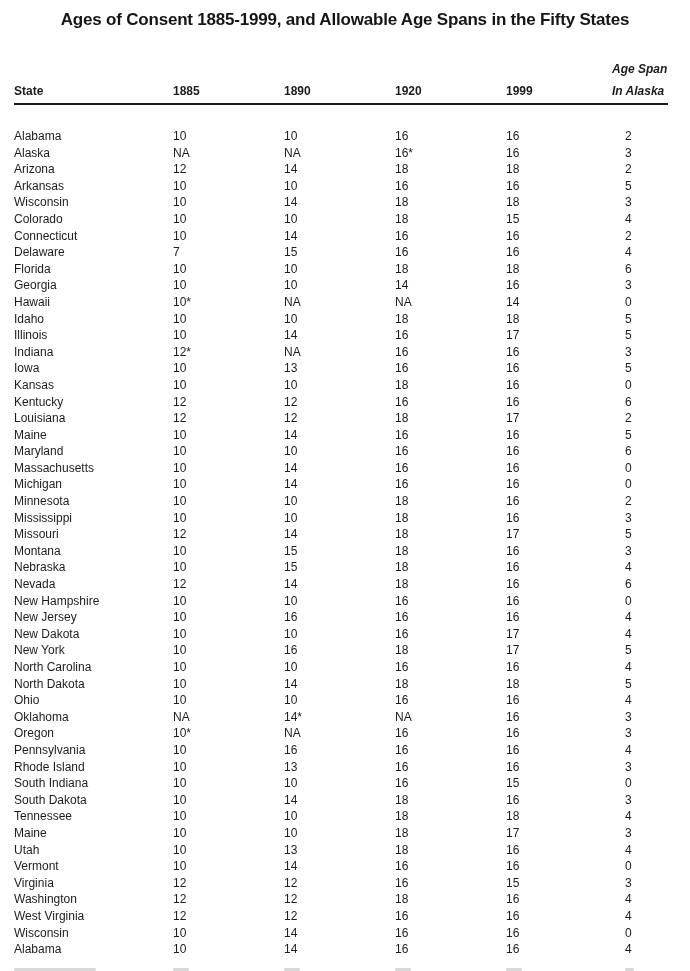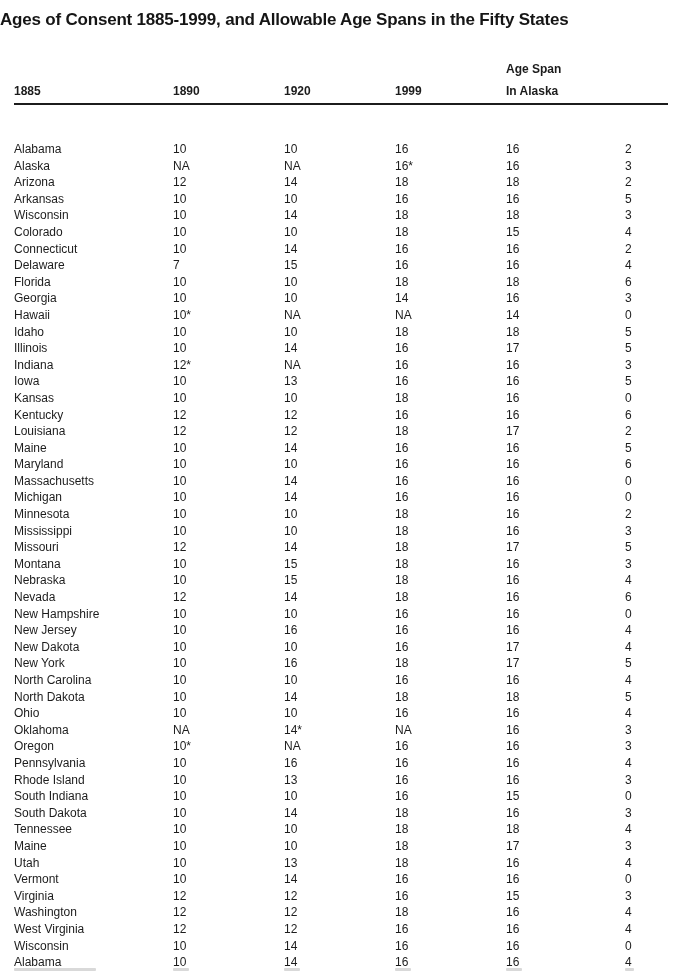--- a/index.html
+++ b/index.html
@@ -13,21 +13,21 @@
     position: relative;
     overflow: hidden;
     font-family: "Liberation Sans", sans-serif;
     color: #1c1c1c;
   }
   .doc-title {
     position: absolute;
     top: 10px;
     left: 0;
     right: 0;
-    text-align: left;
+    text-align: center;
     font-size: 17px;
     font-weight: bold;
     letter-spacing: -0.2px;
     color: #151515;
   }
   .consent-table {
     position: absolute;
     left: 14px;
     right: 22px;
     top: 58px;
@@ -42,23 +42,24 @@
     font-weight: bold;
     border-bottom: 2px solid #1c1c1c;
     padding-bottom: 1px;
     align-items: end;
   }
   .table-header .hcell {
     line-height: 22px;
   }
   .agespan-header {
     line-height: 22px;
+    font-style: italic;
   }
   .rows-body {
-    margin-top: 36px;
+    margin-top: 23px;
   }
   .rows-body .grid-row {
     height: 16.6px;
     line-height: 16.6px;
   }
   .cell {
     overflow: visible;
   }
   .span-cell {
     padding-left: 13px;
@@ -74,20 +75,21 @@
   }
 </style>
 </head>
 <body>
 
 <div class="doc-title">Ages of Consent 1885-1999, and Allowable Age Spans in the Fifty States</div>
 
 <div class="consent-table">
 
   <div class="grid-row table-header">
+    <div class="hcell">State</div>
     <div class="hcell">1885</div>
     <div class="hcell">1890</div>
     <div class="hcell">1920</div>
     <div class="hcell">1999</div>
     <div class="hcell agespan-header">
       <div>Age Span</div>
       <div>In Alaska</div>
     </div>
   </div>
 

